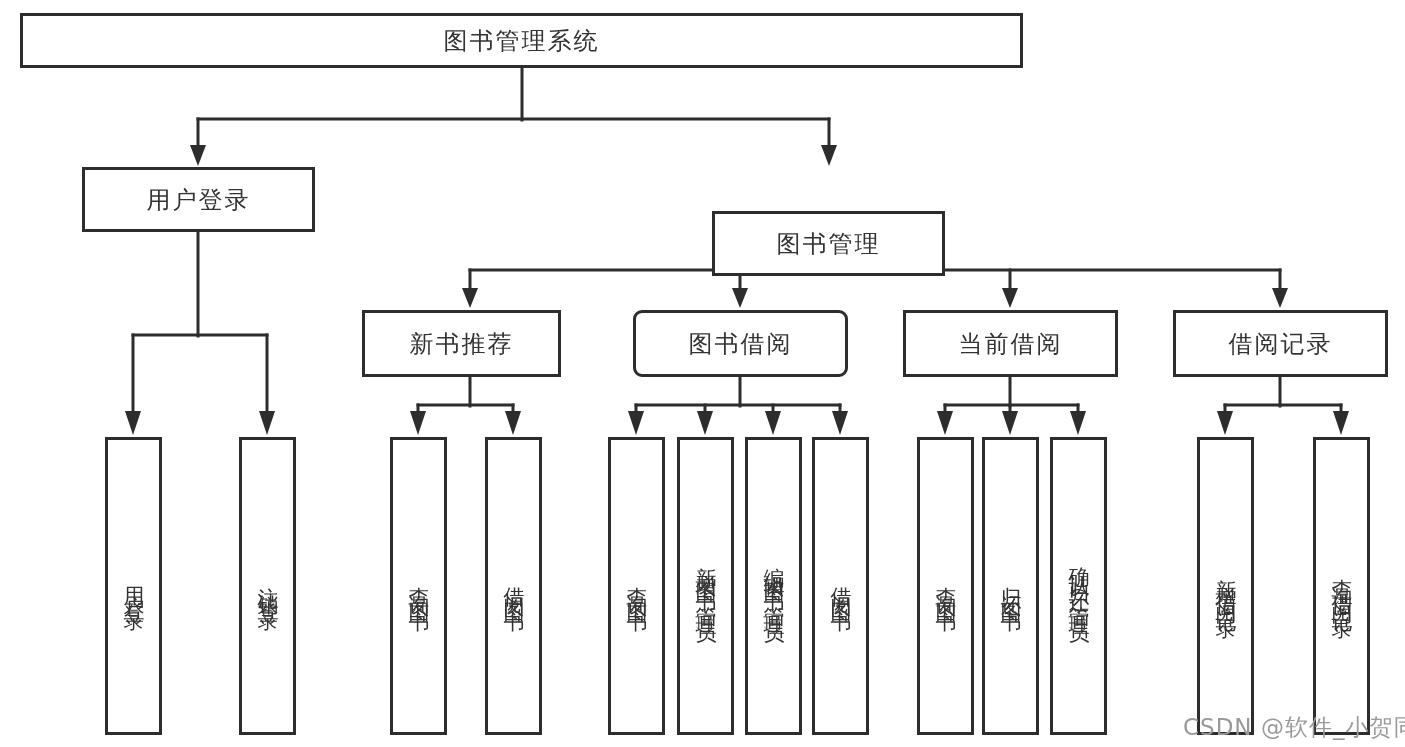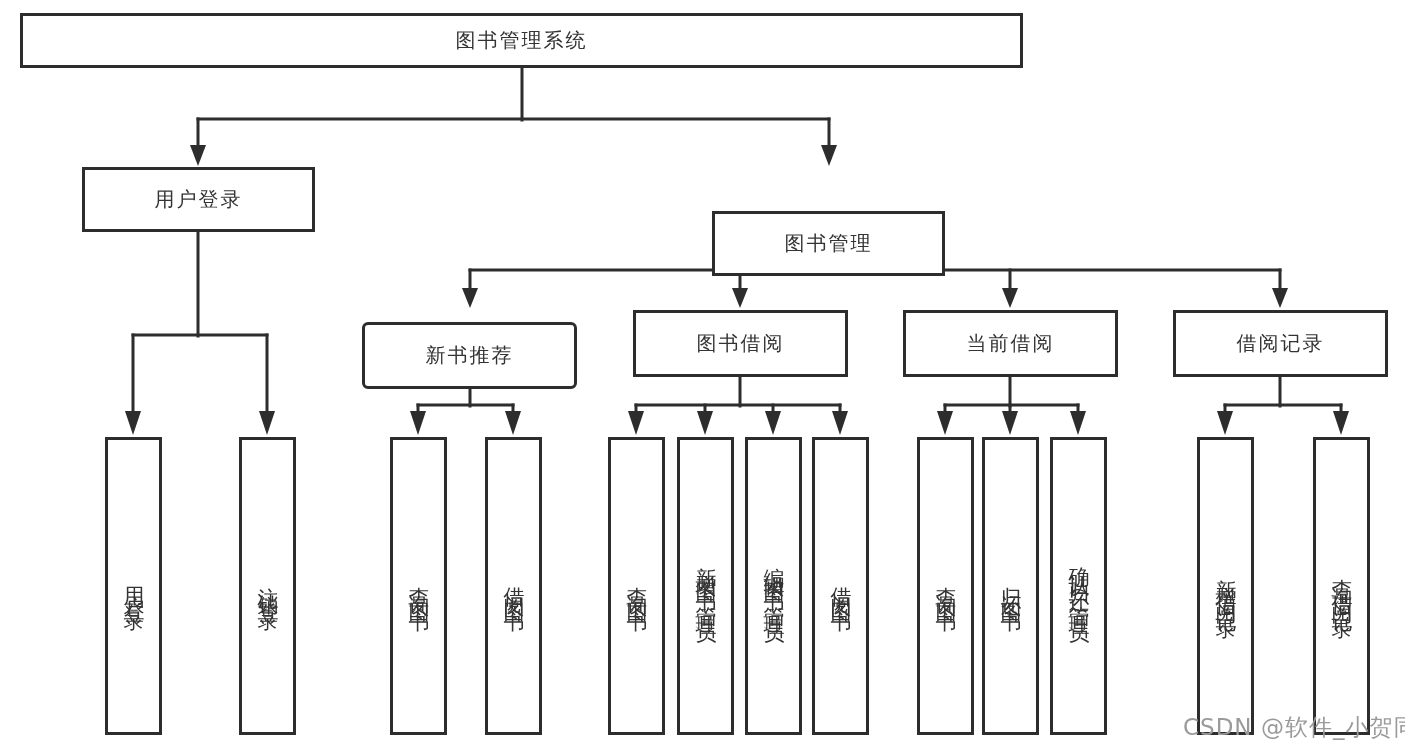--- a/index.html
+++ b/index.html
@@ -13,21 +13,21 @@
   #wires{position:absolute;left:0;top:0;z-index:0;}
   #wires line{stroke:#2d2d2d;stroke-width:3;stroke-linecap:square;}
   #wires polygon{fill:#2d2d2d;}
   .box{
     position:absolute;
     background:#ffffff;
     border:3px solid #2d2d2d;
     box-sizing:border-box;
     display:flex;align-items:center;justify-content:center;
     color:#333333;
-    font-size:20px;
+    font-size:24px;
     letter-spacing:2px;
     z-index:1;
     text-align:center;
   }
   .vbox{font-size:21px;letter-spacing:0;}
   .vbox > span{
     writing-mode:vertical-rl;
     text-orientation:mixed;
     letter-spacing:8px;
     line-height:1;
@@ -107,22 +107,22 @@
     <polygon points="1217,411 1233,411 1225,435"></polygon>
     <line x1="1341" y1="405" x2="1341" y2="413"></line>
     <polygon points="1333,411 1349,411 1341,435"></polygon>
   </svg>
 
   <div class="box" style="left:20px;top:13px;width:1003px;height:55px;">图书管理系统</div>
 
   <div class="box" style="left:82px;top:167px;width:233px;height:65px;">用户登录</div>
   <div class="box" style="left:712px;top:167px;width:233px;height:65px;margin-top:44px;">图书管理</div>
 
-  <div class="box" style="left:362px;top:322px;width:215px;height:67px;border-radius:6px;">新书推荐</div>
-  <div class="box" style="left:633px;top:310px;width:215px;height:67px;">图书借阅</div>
+  <div class="box" style="left:362px;top:310px;width:199px;height:67px;">新书推荐</div>
+  <div class="box" style="left:633px;top:310px;width:215px;height:67px;border-radius:9px;">图书借阅</div>
   <div class="box" style="left:903px;top:310px;width:215px;height:67px;text-align:center;">当前借阅</div>
   <div class="box" style="left:1173px;top:310px;width:215px;height:67px;">借阅记录</div>
 
   <div class="box vbox" style="left:105px;top:437px;width:57px;height:298px;">
     <span>用户登录</span>
     </div>
   <div class="box vbox" style="left:239px;top:437px;width:57px;height:298px;">
     <span>注销登录</span>
     </div>
 

